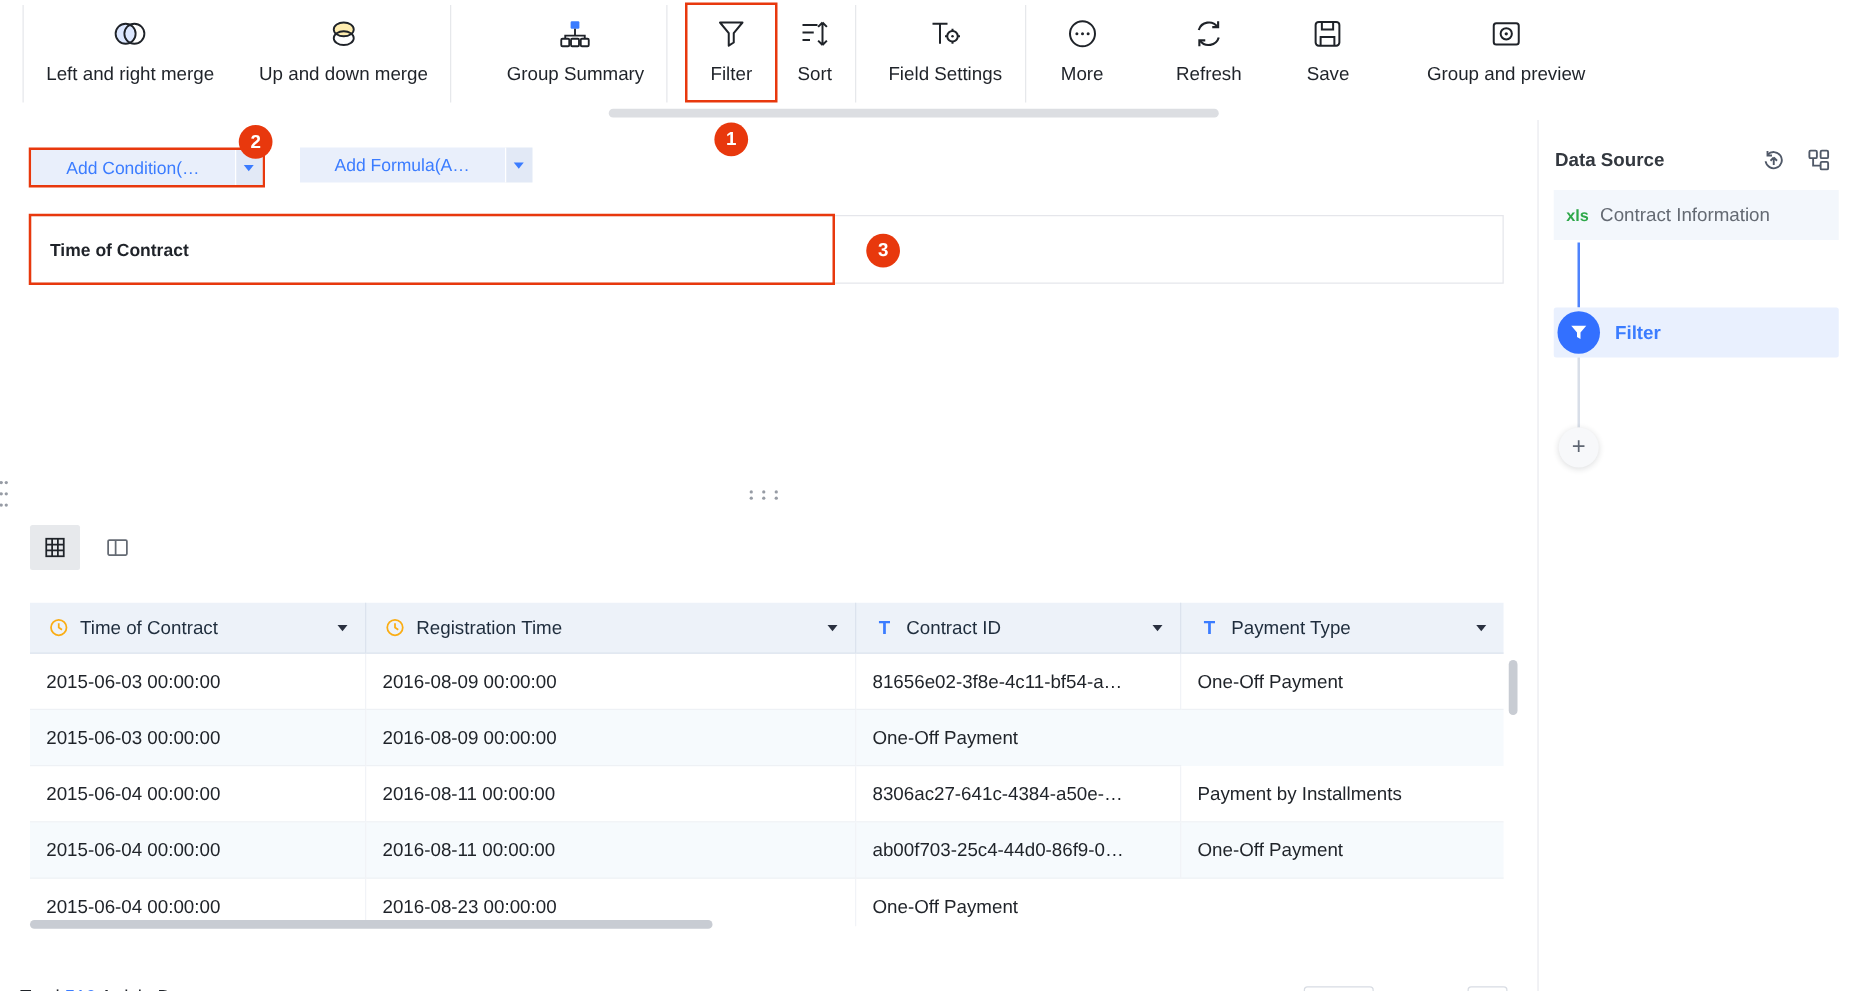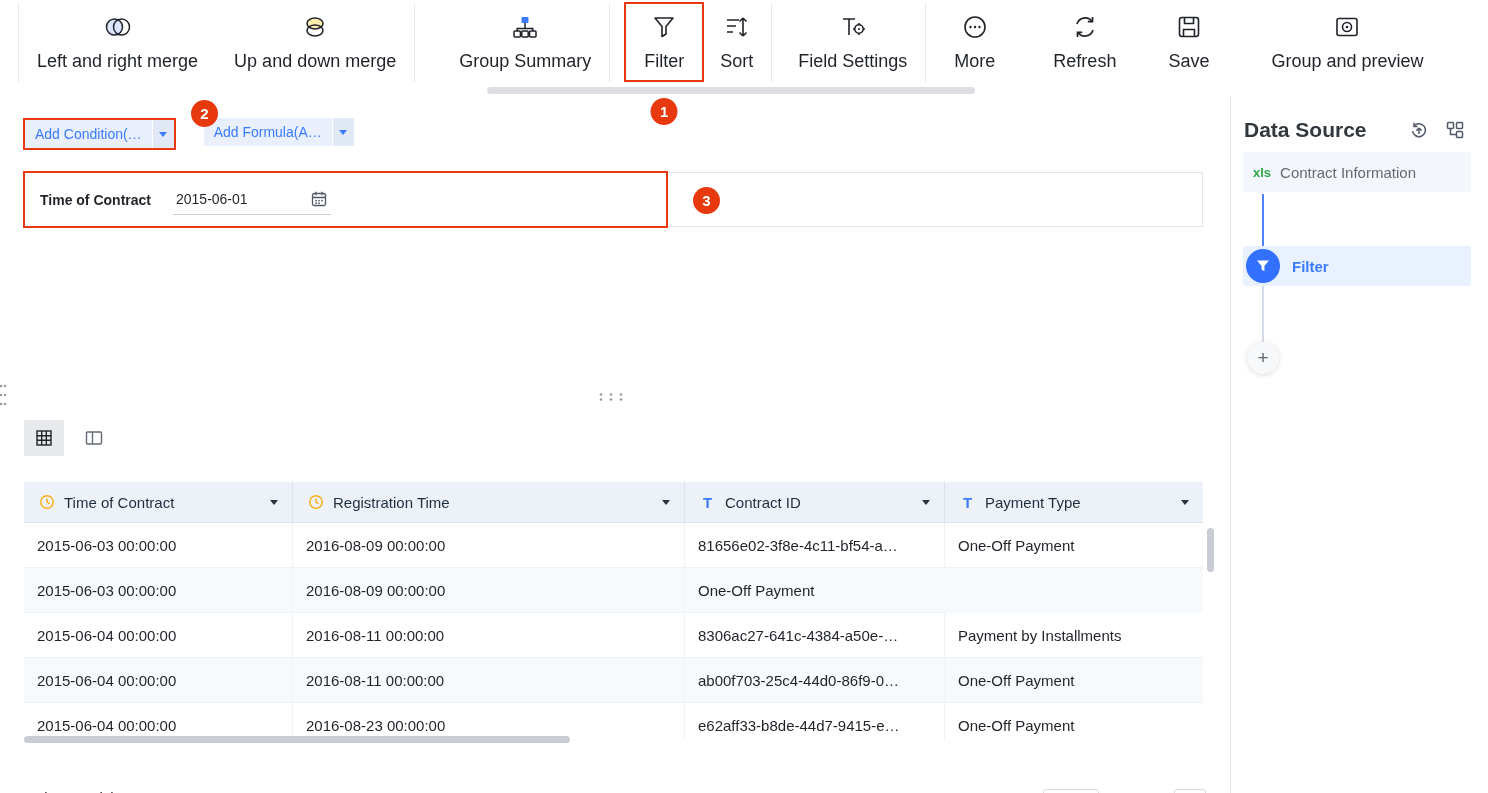--- a/index.html
+++ b/index.html
@@ -6,32 +6,32 @@
   html,body { width:1488px; height:793px; }
   body {
     font-family: "Liberation Sans", sans-serif;
     color:#1F2329; background:#fff; position:relative; overflow:hidden; font-size:15px;
   }
   
   .toolbar { position:relative; height:96px; display:flex; align-items:stretch; padding-left:18px; background:#fff; z-index:10; }
   .tb-sep { width:1px; background:#E6E8EB; height:78px; margin-top:4px; }
   .tb-item { position:relative; display:flex; flex-direction:column; align-items:center; padding:12px 18px 0; gap:9px; cursor:pointer; white-space:nowrap; }
   .tb-item .tb-icon { height:30px; display:flex; align-items:center; justify-content:center; }
-  .tb-label { font-size:18px; color:#1F2329; }
+  .tb-label { font-size:15px; color:#1F2329; }
   .tb-highlight { position:absolute; left:-2px; right:-2px; top:2px; height:80px; border:2px solid #E8380D; pointer-events:none; }
   .toolbar-scroll { position:absolute; left:487px; top:87px; width:488px; height:7px; border-radius:4px; background:#DCDEE2; }
   .ann-circle { position:absolute; width:27px; height:27px; border-radius:50%; background:#E8380D; color:#fff; font-weight:bold; font-size:15px; display:flex; align-items:center; justify-content:center; z-index:30; }
   
   .main { position:absolute; top:96px; left:0; right:0; bottom:0; display:flex; }
   .content { position:relative; width:1231px; border-right:1px solid #E5E6EB; background:#fff; }
   
   .config-row { position:absolute; top:22px; left:23px; display:flex; gap:28px; align-items:flex-start; }
   .pill-wrap { position:relative; border:2px solid #E8380D; }
   .pill { display:flex; align-items:stretch; cursor:pointer; }
-  .pill-main { background:#E9EFFB; color:#3B7CFF; font-size:14px; padding:6px 10px; }
+  .pill-main { background:#E9EFFB; color:#3B7CFF; font-size:14px; padding:6px 28px; }
   .pill-arrow { background:#E2E9F6; width:22px; display:flex; align-items:center; justify-content:center; border-left:1px solid #fff; }
   .tri-down-blue { width:0; height:0; border-left:4px solid transparent; border-right:4px solid transparent; border-top:5px solid #3B7CFF; }
   
   .cond-box { position:absolute; top:76px; left:24px; width:1179px; height:55px; border:1px solid #E5E6EB; background:#fff; display:flex; align-items:center; padding-left:15px; gap:22px; }
   .cond-label { font-weight:bold; font-size:14px; color:#1F2329; }
   .u-field { display:flex; align-items:center; justify-content:space-between; border-bottom:1px solid #C9CDD4; padding:6px 3px; cursor:pointer; }
   .op-select { width:172px; }
   .date-field { width:158px; }
   .u-field .val { font-size:14px; color:#1F2329; }
   .cond-highlight { position:absolute; left:23px; top:75px; width:645px; height:57px; border:2px solid #E8380D; pointer-events:none; z-index:5; }
@@ -63,21 +63,21 @@
   
   .p-footer { position:absolute; left:16px; right:24px; top:657px; height:34px; display:flex; align-items:flex-start; justify-content:space-between; font-size:15px;margin-top:36px; }
   .total-blue { color:#3B7CFF; }
   .pager { display:flex; align-items:center; gap:10px; }
   .page-input { width:56px; height:30px; border:1px solid #D8DCE3; border-radius:3px; padding:0 8px; font-size:15px; font-family:"Liberation Sans",sans-serif; color:#1F2329; }
   .page-btn { width:32px; height:30px; display:flex; align-items:center; justify-content:center; border:1px solid #D8DCE3; border-radius:3px; cursor:pointer; color:#2A3140; background:#fff; }
   .page-btn.disabled { border:none; color:#C4C8CF; cursor:default; }
   
   .sidebar { position:relative; flex:1; background:#fff; }
   .sb-title-row { position:absolute; top:22px; left:13px; right:23px; display:flex; align-items:center; }
-  .sb-title { font-size:21px; color:#33383F; font-weight:bold; }
+  .sb-title { font-size:15px; color:#33383F; font-weight:bold; }
   .sb-title-icons { margin-left:auto; display:flex; gap:16px; }
   .sb-title-icons span { cursor:pointer; display:flex; }
   .sb-source { position:absolute; top:56px; left:12px; width:228px; height:40px; background:#F3F7FC; display:flex; align-items:center; gap:9px; padding:0 10px; cursor:pointer;text-align:center; }
   .xls-badge { color:#2EA84A; font-weight:bold; font-size:13px; }
   .sb-source-name { color:#646A73; font-size:15px; white-space:nowrap; }
   .conn-blue { position:absolute; left:31px; top:98px; width:2px; height:52px; background:#4E83FD; }
   .conn-gray { position:absolute; left:31px; top:190px; width:2px; height:56px; background:#D8DEE8; }
   .sb-node { position:absolute; top:150px; left:12px; width:228px; height:40px; background:#E9F0FE; border-radius:2px; display:flex; align-items:center; cursor:pointer; }
   .node-circle { width:34px; height:34px; border-radius:50%; background:#3370FF; display:flex; align-items:center; justify-content:center; margin-left:3px; }
   .sb-node-label { margin-left:12px; color:#3B7CFF; font-weight:bold; font-size:15px; }
@@ -230,36 +230,20 @@
       <div class="pill">
         <span class="pill-main">Add Formula(A…</span>
         <span class="pill-arrow">
             <span class="tri-down-blue"></span>
           </span>
       </div>
     </div>
 
     <div class="cond-box">
       <span class="cond-label">Time of Contract</span>
-      <div class="u-field date-field">
-        <span class="val">2015-06-01</span>
-        <span style="display:flex;">
-          <svg width="18" height="18" viewBox="0 0 18 18" fill="none" stroke="#505968" stroke-width="1.3">
-              <rect x="2.5" y="3.5" width="13" height="12" rx="1.5"></rect>
-              <path d="M6 1.8 v3.4 M12 1.8 v3.4 M2.5 7.5 h13"></path>
-              <g fill="#505968" stroke="none">
-                <circle cx="6" cy="10.6" r=".9"></circle>
-                <circle cx="9" cy="10.6" r=".9"></circle>
-                <circle cx="12" cy="10.6" r=".9"></circle>
-                <circle cx="6" cy="13.2" r=".9"></circle>
-                <circle cx="9" cy="13.2" r=".9"></circle>
-              </g>
-            </svg>
-        </span>
-      </div>
     </div>
     <div class="cond-highlight">
       <div class="ann-circle" style="left:668px; top:14px;">3</div>
     </div>
 
     <span class="handle-left">
       <svg width="8" height="26" viewBox="0 0 8 26" fill="#979CA5">
           <circle cx="2" cy="4" r="1.3"></circle>
           <circle cx="6" cy="4" r="1.3"></circle>
           <circle cx="2" cy="13" r="1.3"></circle>
@@ -352,21 +336,20 @@
         </div>
         <div class="tr">
           <div class="td">2015-06-04 00:00:00</div>
           <div class="td">2016-08-11 00:00:00</div>
           <div class="td">ab00f703-25c4-44d0-86f9-0…</div>
           <div class="td">One-Off Payment</div>
         </div>
         <div class="tr">
           <div class="td">2015-06-04 00:00:00</div>
           <div class="td">2016-08-23 00:00:00</div>
-          <div class="td">e62aff33-b8de-44d7-9415-e…</div>
           <div class="td">One-Off Payment</div>
         </div>
       </div>
     </div>
 
     <div class="v-scroll"></div>
     <div class="h-scroll"></div>
 
     <div class="p-footer">
       <div>

